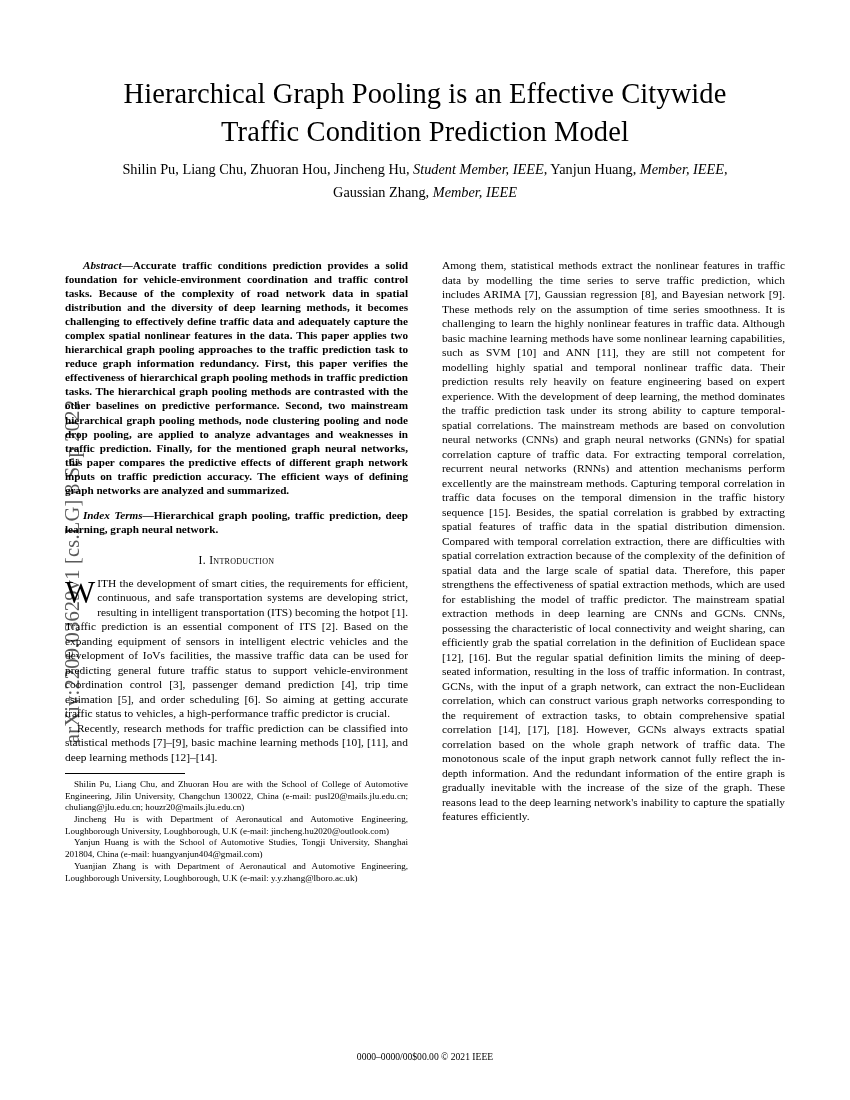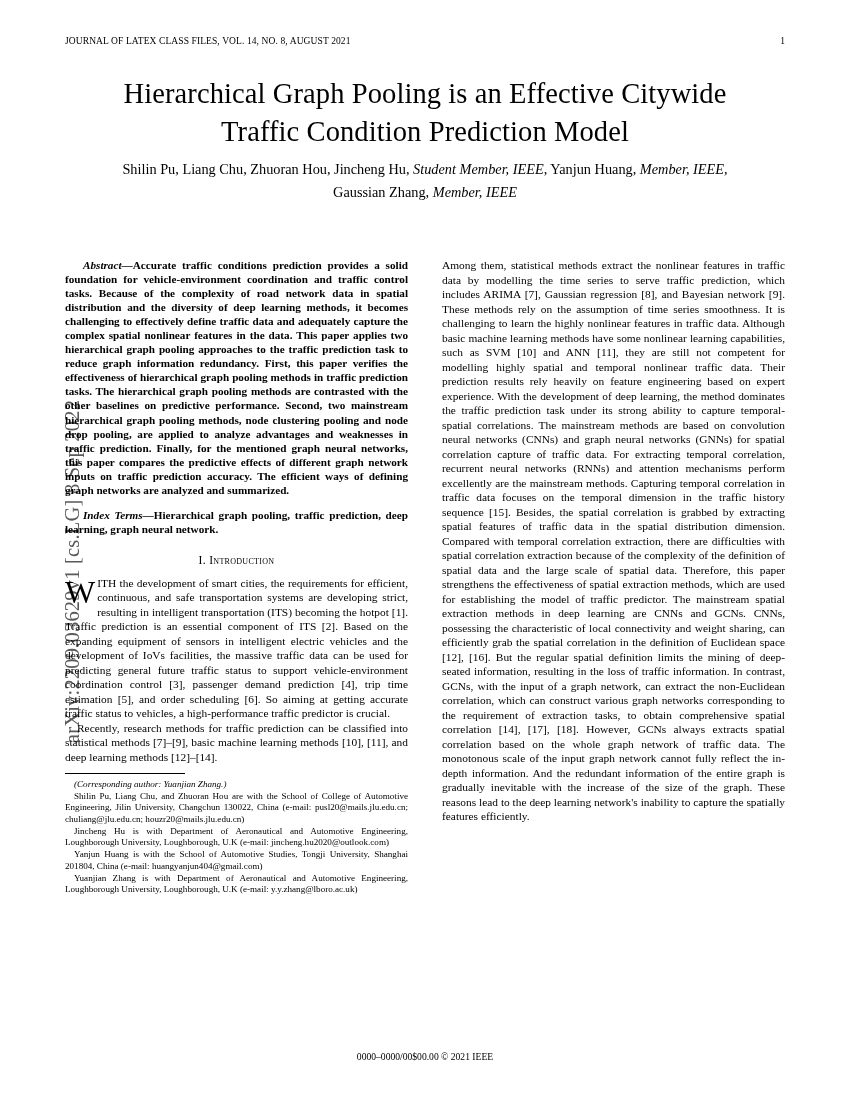--- a/index.html
+++ b/index.html
@@ -164,25 +164,20 @@
   }
   .clear { clear: both; }
 </style>
 </head>
 <body>
 
 <div class="page">
 
   <div class="arxiv-stamp">arXiv:2209.03629v1  [cs.LG]  8 Sep 2022</div>
 
-  <div class="runhead">
-    <span class="left">JOURNAL OF LATEX CLASS FILES, VOL. 14, NO. 8, AUGUST 2021</span>
-    <span class="right">1</span>
-    <div class="clear"></div>
-  </div>
 
   <div class="title">Hierarchical Graph Pooling is an Effective Citywide Traffic Condition Prediction Model</div>
 
   <div class="authors">
     <span><span>Shilin Pu, Liang Chu, Zhuoran Hou, Jincheng Hu, </span><i>Student Member, IEEE</i><span>, Yanjun Huang, </span><i>Member, IEEE</i><span>,</span></span><br>
     <span><span>Gaussian Zhang, </span><i>Member, IEEE</i></span>
   </div>
 
   <div class="columns">
 
@@ -194,21 +189,20 @@
 
       <div class="sec-head">I.  Introduction</div>
 
       <p class="dropcap-par"><span class="dropcap">W</span><span>ITH the development of smart cities, the requirements for efficient, continuous, and safe transportation systems are developing strict, resulting in intelligent transportation (ITS) becoming the hotpot [1]. Traffic prediction is an essential component of ITS [2]. Based on the expanding equipment of sensors in intelligent electric vehicles and the development of IoVs facilities, the massive traffic data can be used for predicting general future traffic status to support vehicle-environment coordination control [3], passenger demand prediction [4], trip time estimation [5], and order scheduling [6]. So aiming at getting accurate traffic status to vehicles, a high-performance traffic predictor is crucial.</span></p>
 
       <p>Recently, research methods for traffic prediction can be classified into statistical methods [7]–[9], basic machine learning methods [10], [11], and deep learning methods [12]–[14].</p>
 
       <div class="footnote-rule"></div>
 
       <div class="footnotes">
-        <p class="fn-first">(Corresponding author: Yuanjian Zhang.)</p>
         <p>Shilin Pu, Liang Chu, and Zhuoran Hou are with the School of College of Automotive Engineering, Jilin University, Changchun 130022, China (e-mail: pusl20@mails.jlu.edu.cn; chuliang@jlu.edu.cn; houzr20@mails.jlu.edu.cn)</p>
         <p>Jincheng Hu is with Department of Aeronautical and Automotive Engineering, Loughborough University, Loughborough, U.K (e-mail: jincheng.hu2020@outlook.com)</p>
         <p>Yanjun Huang is with the School of Automotive Studies, Tongji University, Shanghai 201804, China (e-mail: huangyanjun404@gmail.com)</p>
         <p>Yuanjian Zhang is with Department of Aeronautical and Automotive Engineering, Loughborough University, Loughborough, U.K (e-mail: y.y.zhang@lboro.ac.uk)</p>
       </div>
 
     </div>
 
     <div class="col right">
       <p class="noindent">Among them, statistical methods extract the nonlinear features in traffic data by modelling the time series to serve traffic prediction, which includes ARIMA [7], Gaussian regression [8], and Bayesian network [9]. These methods rely on the assumption of time series smoothness. It is challenging to learn the highly nonlinear features in traffic data. Although basic machine learning methods have some nonlinear learning capabilities, such as SVM [10] and ANN [11], they are still not competent for modelling highly spatial and temporal nonlinear traffic data. Their prediction results rely heavily on feature engineering based on expert experience. With the development of deep learning, the method dominates the traffic prediction task under its strong ability to capture temporal- spatial correlations. The mainstream methods are based on convolution neural networks (CNNs) and graph neural networks (GNNs) for spatial correlation capture of traffic data. For extracting temporal correlation, recurrent neural networks (RNNs) and attention mechanisms perform excellently are the mainstream methods. Capturing temporal correlation in traffic data focuses on the temporal dimension in the traffic history sequence [15]. Besides, the spatial correlation is grabbed by extracting spatial features of traffic data in the spatial distribution dimension. Compared with temporal correlation extraction, there are difficulties with spatial correlation extraction because of the complexity of the definition of spatial data and the large scale of spatial data. Therefore, this paper strengthens the effectiveness of spatial extraction methods, which are used for establishing the model of traffic predictor. The mainstream spatial extraction methods in deep learning are CNNs and GCNs. CNNs, possessing the characteristic of local connectivity and weight sharing, can efficiently grab the spatial correlation in the definition of Euclidean space [12], [16]. But the regular spatial definition limits the mining of deep-seated information, resulting in the loss of traffic information. In contrast, GCNs, with the input of a graph network, can extract the non-Euclidean correlation, which can construct various graph networks corresponding to the requirement of extraction tasks, to obtain comprehensive spatial correlation [14], [17], [18]. However, GCNs always extracts spatial correlation based on the whole graph network of traffic data. The monotonous scale of the input graph network cannot fully reflect the in-depth information. And the redundant information of the entire graph is gradually inevitable with the increase of the size of the graph. These reasons lead to the deep learning network's inability to capture the spatially features efficiently.</p>

